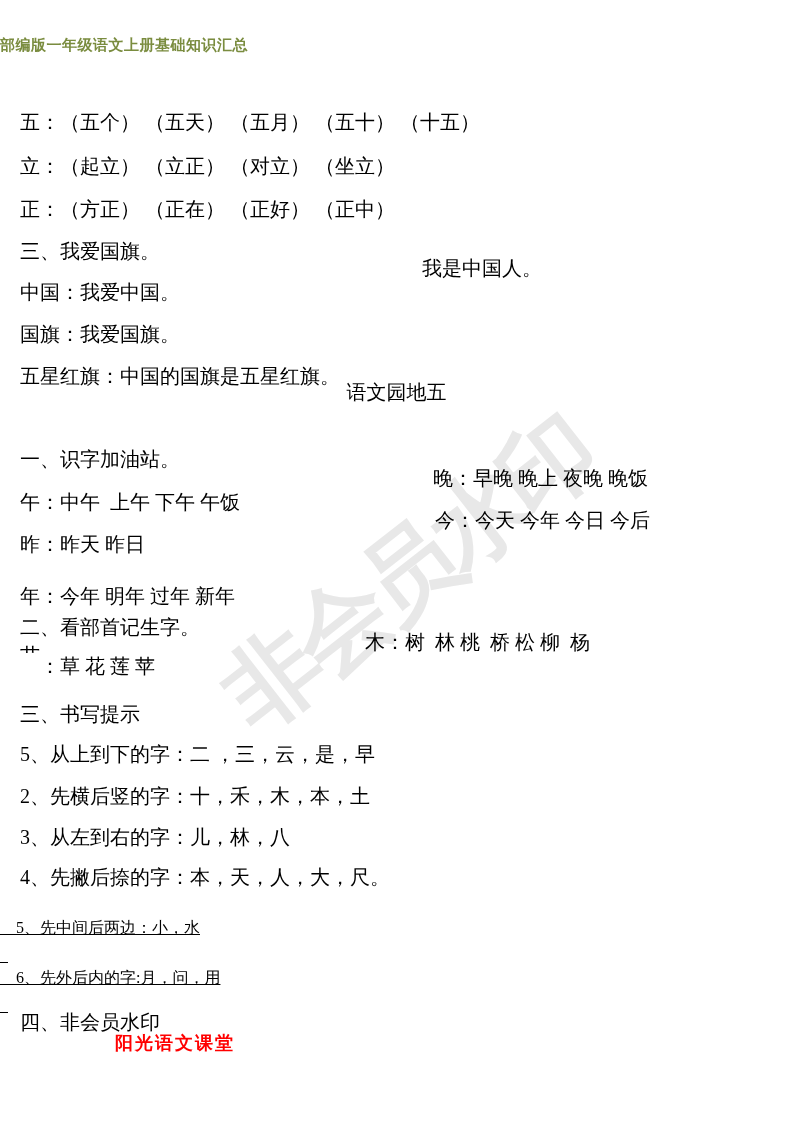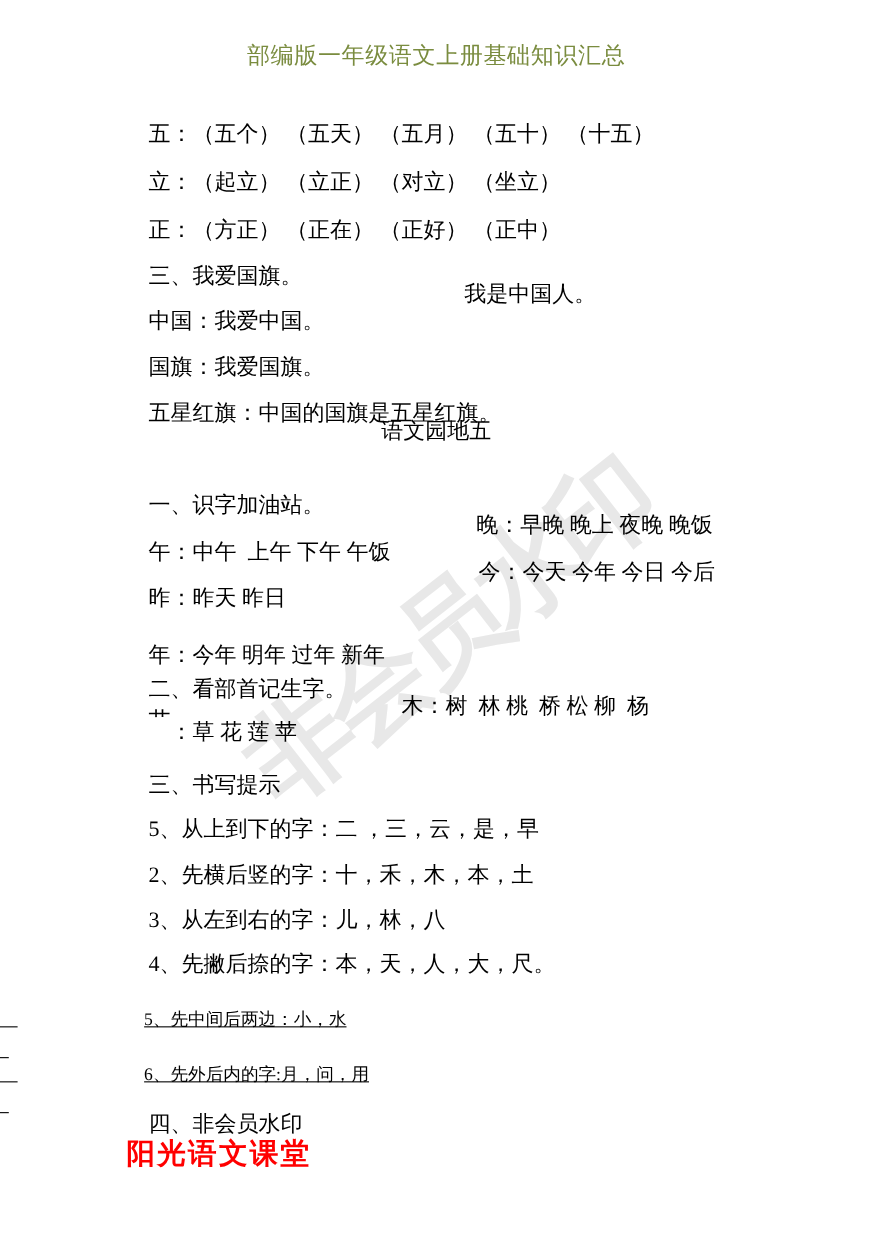--- a/index.html
+++ b/index.html
@@ -23,45 +23,44 @@
     letter-spacing: -8px;
     color: #e8e8e8;
     white-space: nowrap;
     z-index: 0;
     user-select: none;
   }
   .doc-title {
     position: absolute;
     top: 36px;
     left: 0; right: 0;
-    text-align: center;
-    font-size: 21px;
-    font-weight: normal;
+    font-size: 15px;
+    font-weight: bold;
     letter-spacing: 0.5px;
     color: #7a8c3f;
     z-index: 1;
   }
   .line {
     position: absolute;
     left: 0; right: 0;
     font-size: 20px;
     line-height: 24px;
     white-space: pre;
     z-index: 1;
   }
-  .line .col1 { margin-left: 115px; }
+  .line .col1 { }
   .line .col2 { position: absolute; top: 0; white-space: pre; }
   .line.center { text-align: center; }
   .line.big { font-size: 16px; line-height: 28px; text-decoration: underline; }
   .radical { position: relative; top: -12px; }
   .footer-brand {
     position: absolute;
     left: 115px;
     top: 1031px;
-    font-size: 26px;
+    font-size: 18px;
     font-weight: bold;
     letter-spacing: 2px;
     color: #ff0000;
     z-index: 1;
     white-space: pre;
   }
 </style>
 </head>
 <body>
 

